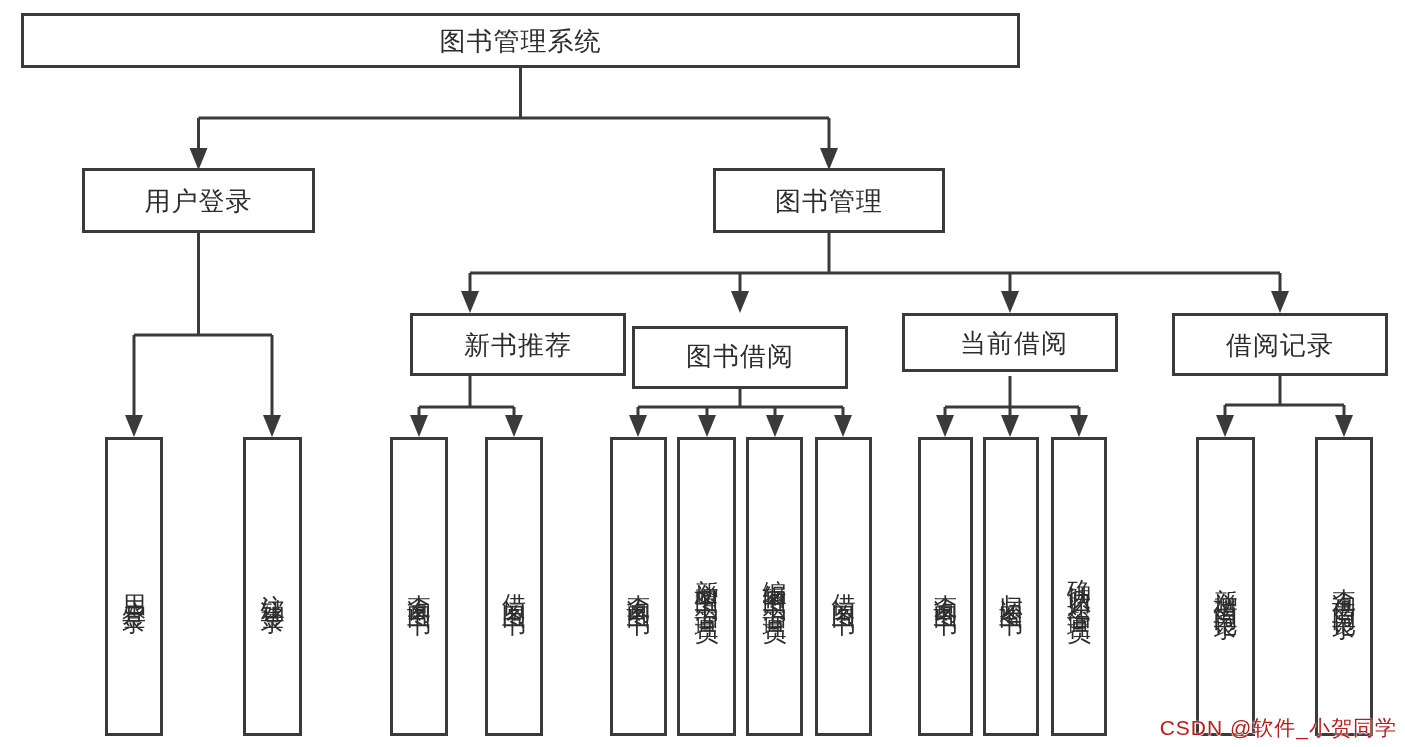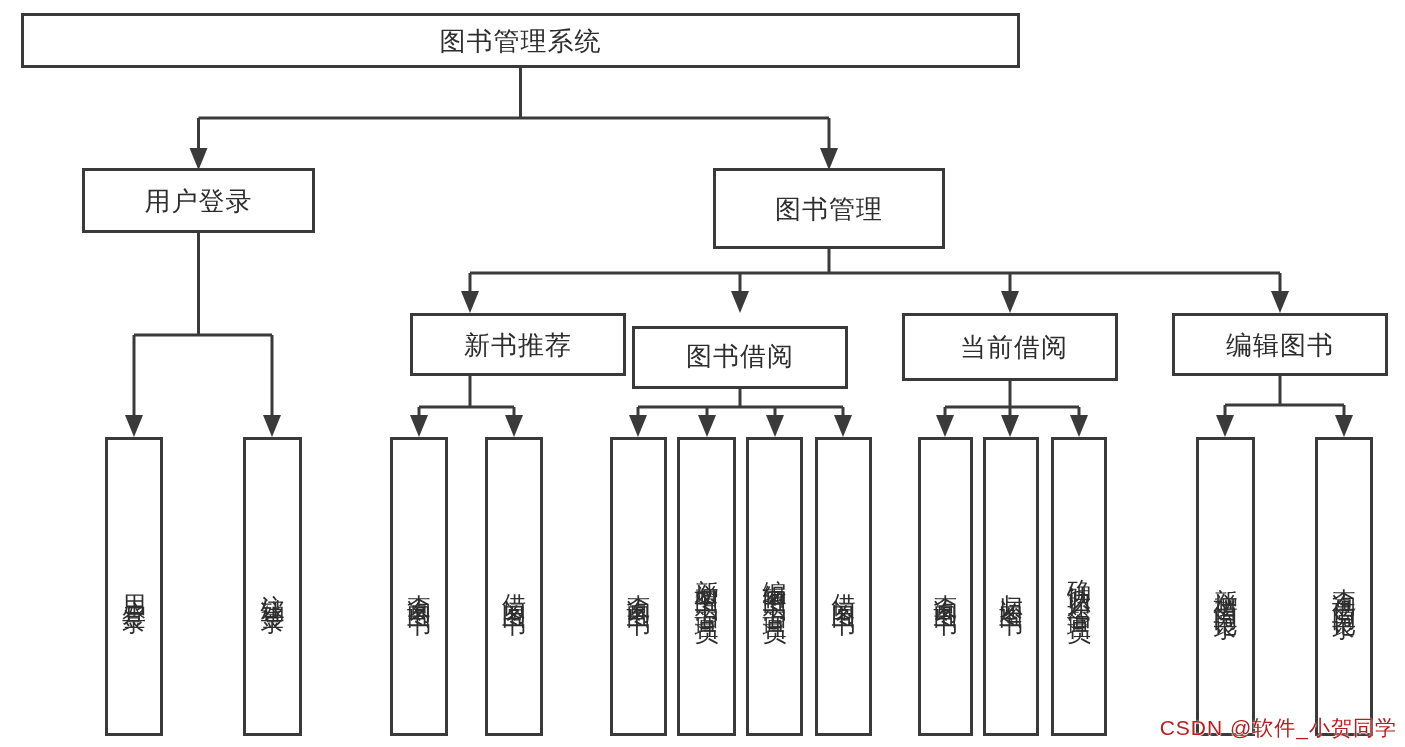--- a/index.html
+++ b/index.html
@@ -150,35 +150,35 @@
     </g>
   </svg>
 
   <div class="box" style="left:21px; top:13px; width:999px; height:55px;">
     <span class="hlabel">图书管理系统</span>
   </div>
 
   <div class="box" style="left:82px; top:168px; width:233px; height:65px;">
     <span class="hlabel">用户登录</span>
   </div>
-  <div class="box" style="left:713px; top:168px; width:232px; height:81px;">
+  <div class="box" style="left:713px; top:168px; width:232px; height:65px;">
     <span class="hlabel">图书管理</span>
   </div>
 
   <div class="box" style="left:362px; top:313px; width:216px; height:63px;margin-left:48px;">
     <span class="hlabel">新书推荐</span>
   </div>
   <div class="box" style="left:632px; top:326px; width:216px; height:63px;font-family:Liberation Mono, monospace;">
     <span class="hlabel">图书借阅</span>
   </div>
-  <div class="box" style="left:902px; top:313px; width:216px; height:68px;padding-left:8px;">
+  <div class="box" style="left:902px; top:313px; width:216px; height:59px;padding-left:8px;">
     <span class="hlabel">当前借阅</span>
   </div>
   <div class="box" style="left:1172px; top:313px; width:216px; height:63px;">
-    <span class="hlabel">编辑图书</span>
+    <span class="hlabel">借阅记录</span>
   </div>
 
   <div class="box" style="left:105px; top:437px; width:58px; height:299px;">
     <span class="vlabel">用户登录</span>
   </div>
   <div class="box" style="left:243px; top:437px; width:59px; height:299px;">
     <span class="vlabel">注销登录</span>
   </div>
 
   <div class="box" style="left:390px; top:437px; width:58px; height:299px;">

